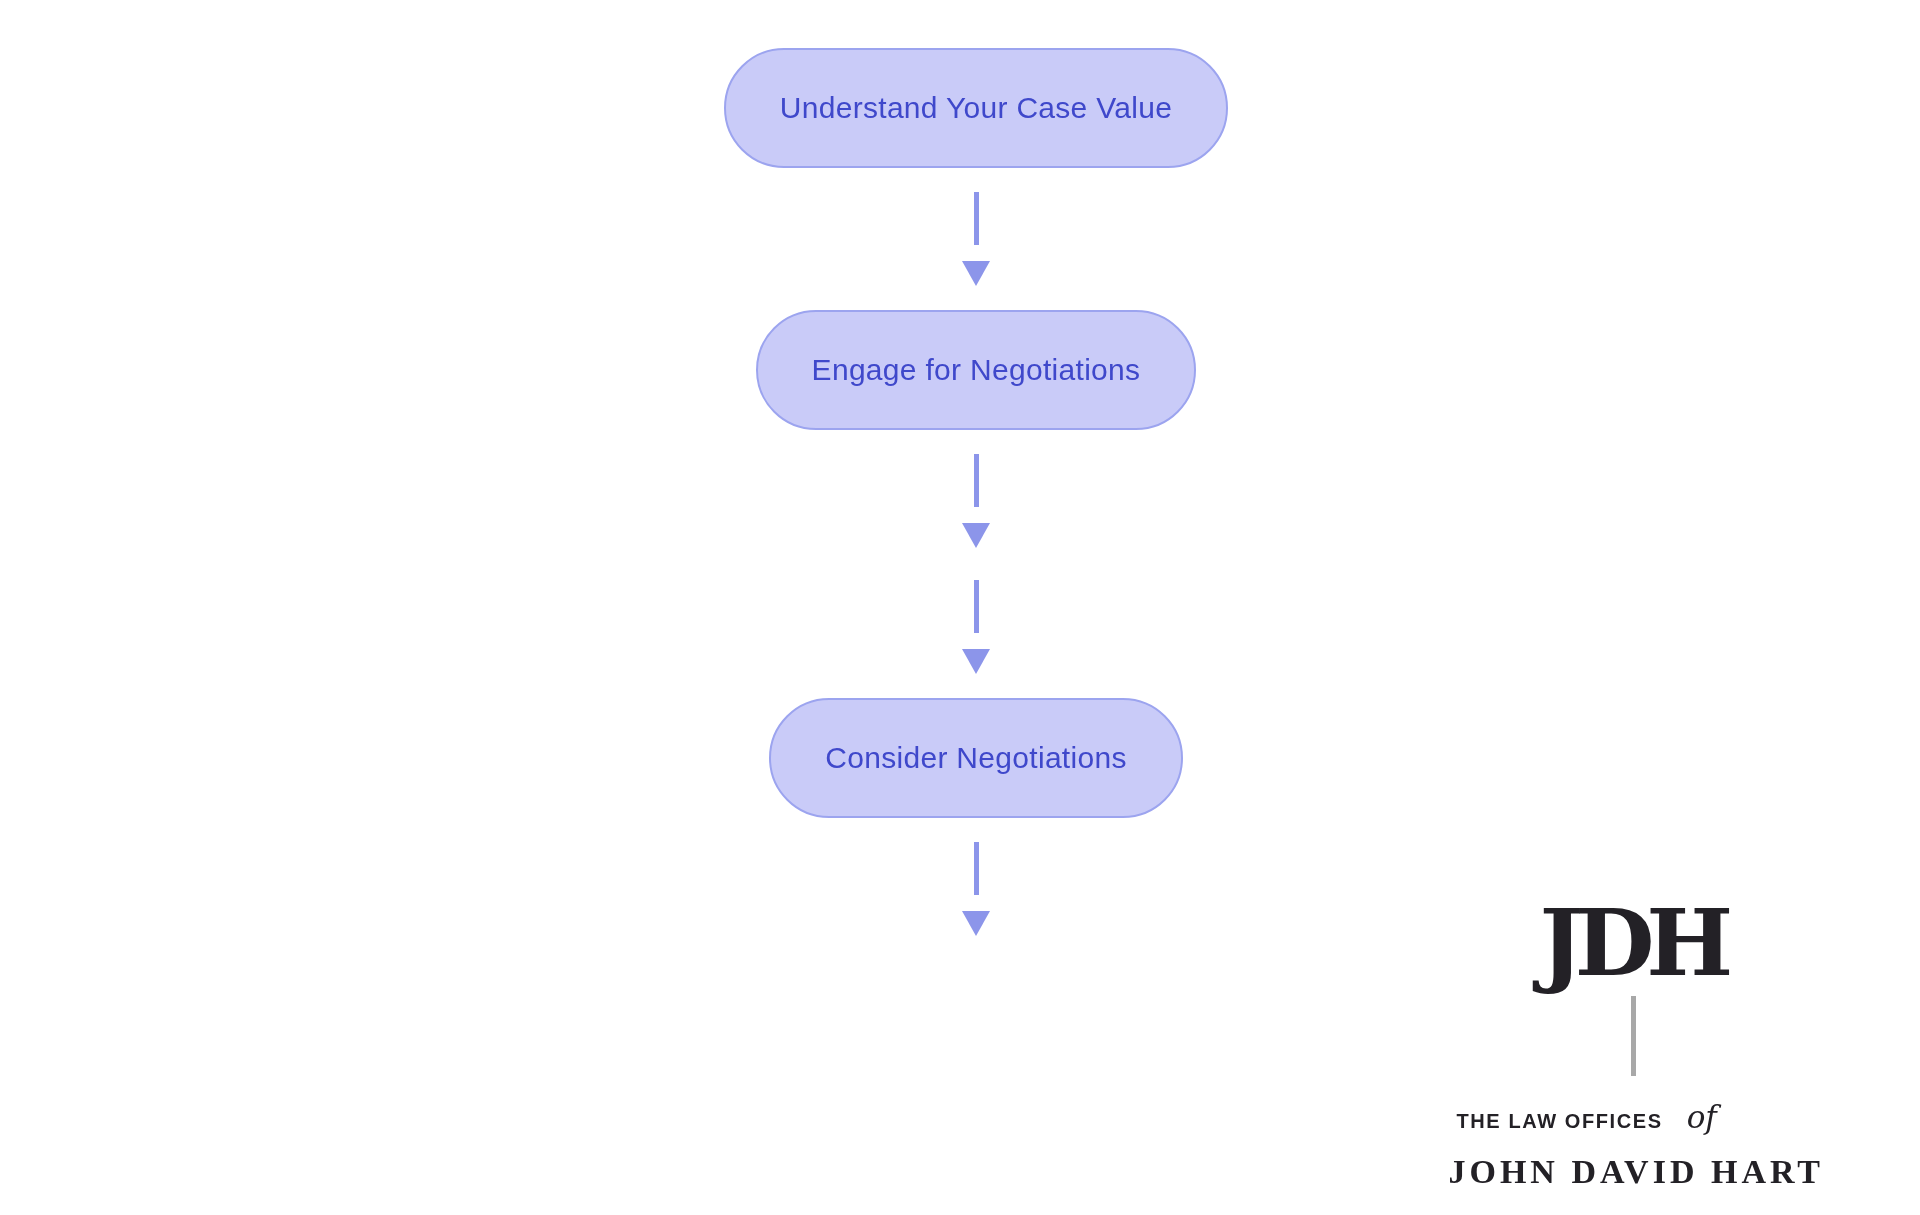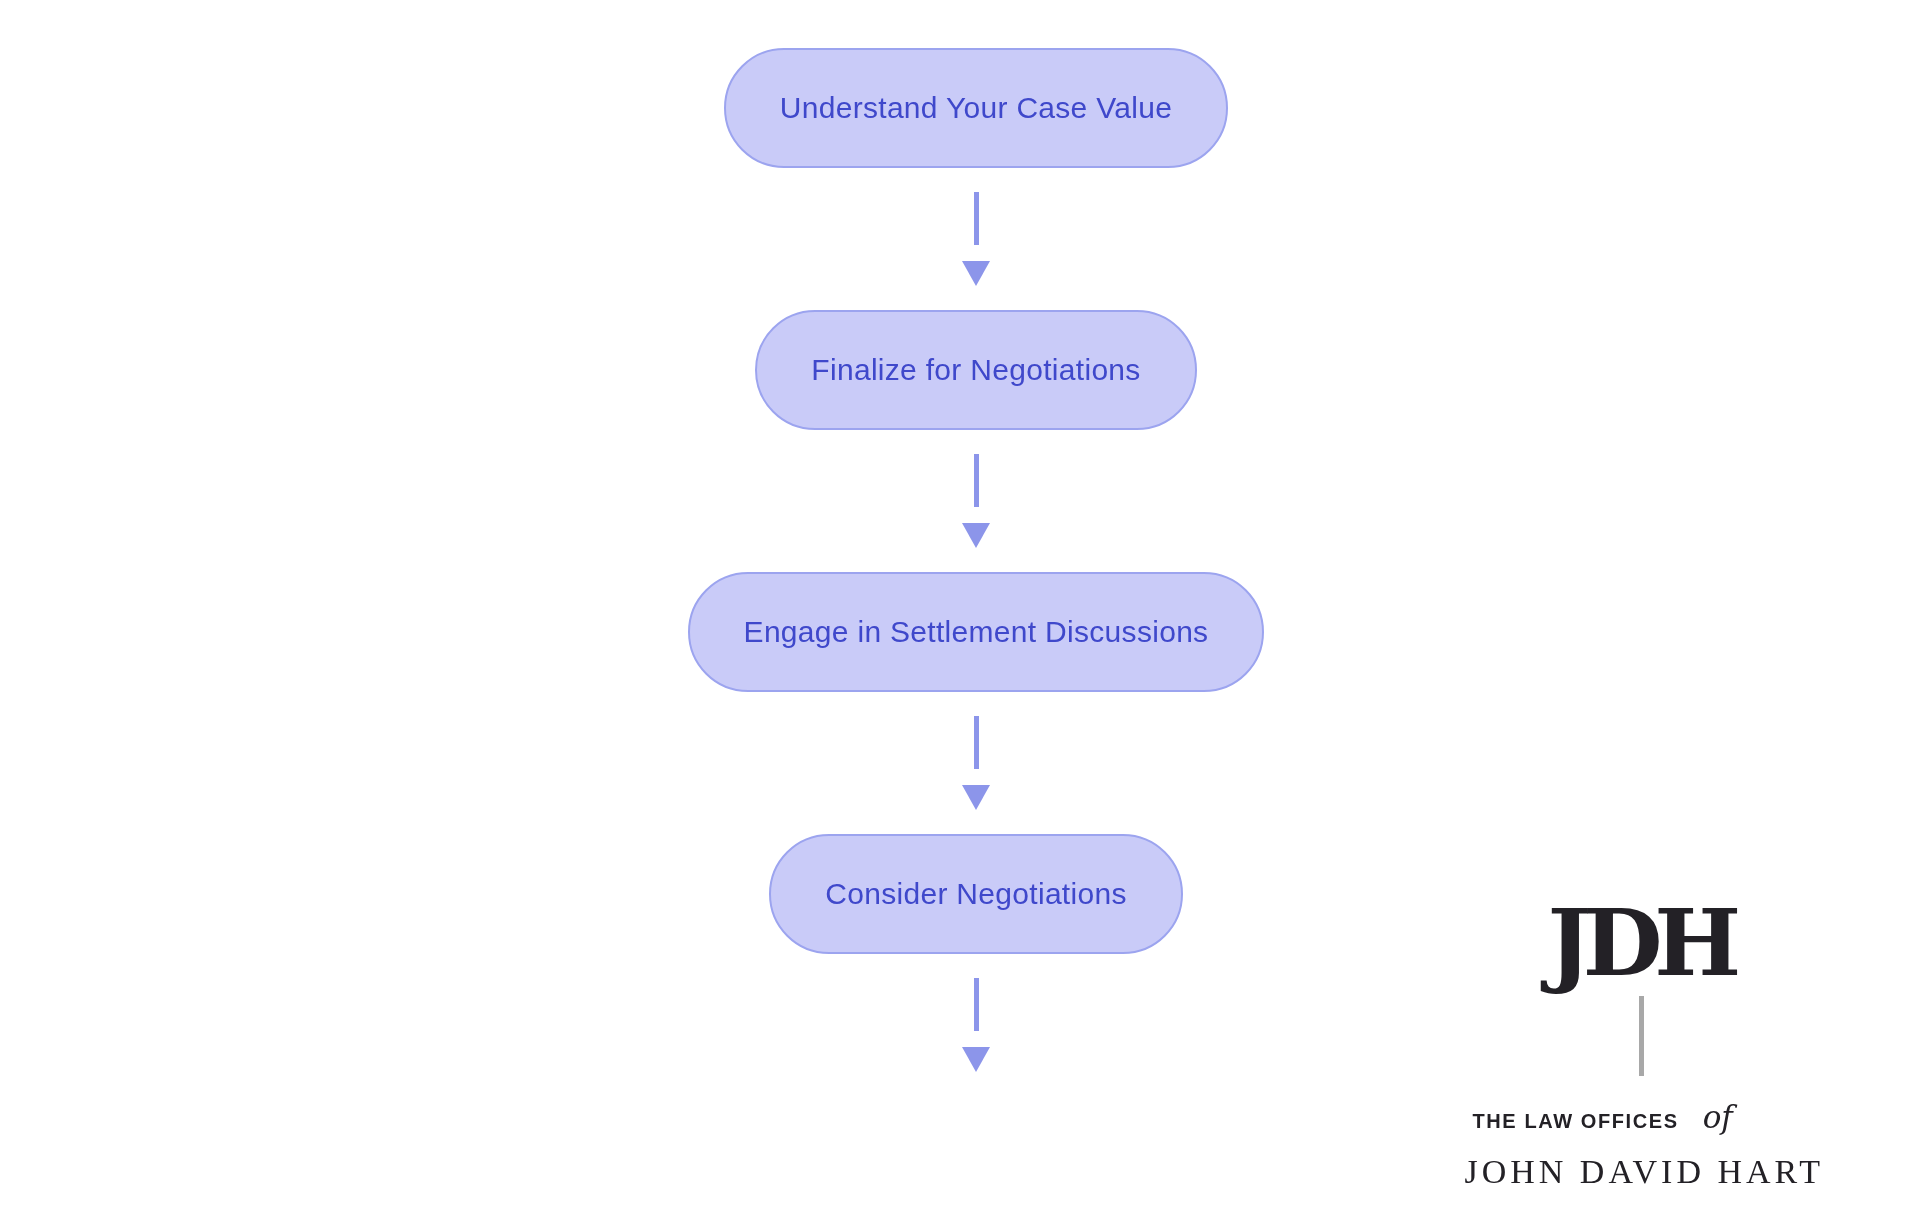--- a/index.html
+++ b/index.html
@@ -96,21 +96,21 @@
   }
   .logo-line1 .ital{
     font-family:"DejaVu Serif", serif;
     font-style:italic;
     font-weight:400;
     font-size:31px;
     letter-spacing:0;
   }
   .logo-line2{
     font-family:"Liberation Serif", serif;
-    font-weight:400;
+    font-weight:700;
     font-size:34px;
     letter-spacing:4px;
     line-height:1.15;
     margin-top:2px;
   }
 </style>
 </head>
 <body>
 
 <div class="flow">
@@ -118,31 +118,28 @@
   <div class="node">
     <span>Understand Your Case Value</span>
   </div>
 
   <div class="arrow">
     <div class="arrow-line"></div>
     <div class="arrow-head"></div>
   </div>
 
   <div class="node">
-    <span>Finalize for Negotiations</span>
+    <span>Engage for Negotiations</span>
   </div>
 
   <div class="arrow">
     <div class="arrow-line"></div>
     <div class="arrow-head"></div>
   </div>
 
-  <div class="node">
-    <span>Engage in Settlement Discussions</span>
-  </div>
 
   <div class="arrow">
     <div class="arrow-line"></div>
     <div class="arrow-head"></div>
   </div>
 
   <div class="node">
     <span>Consider Negotiations</span>
   </div>
 

